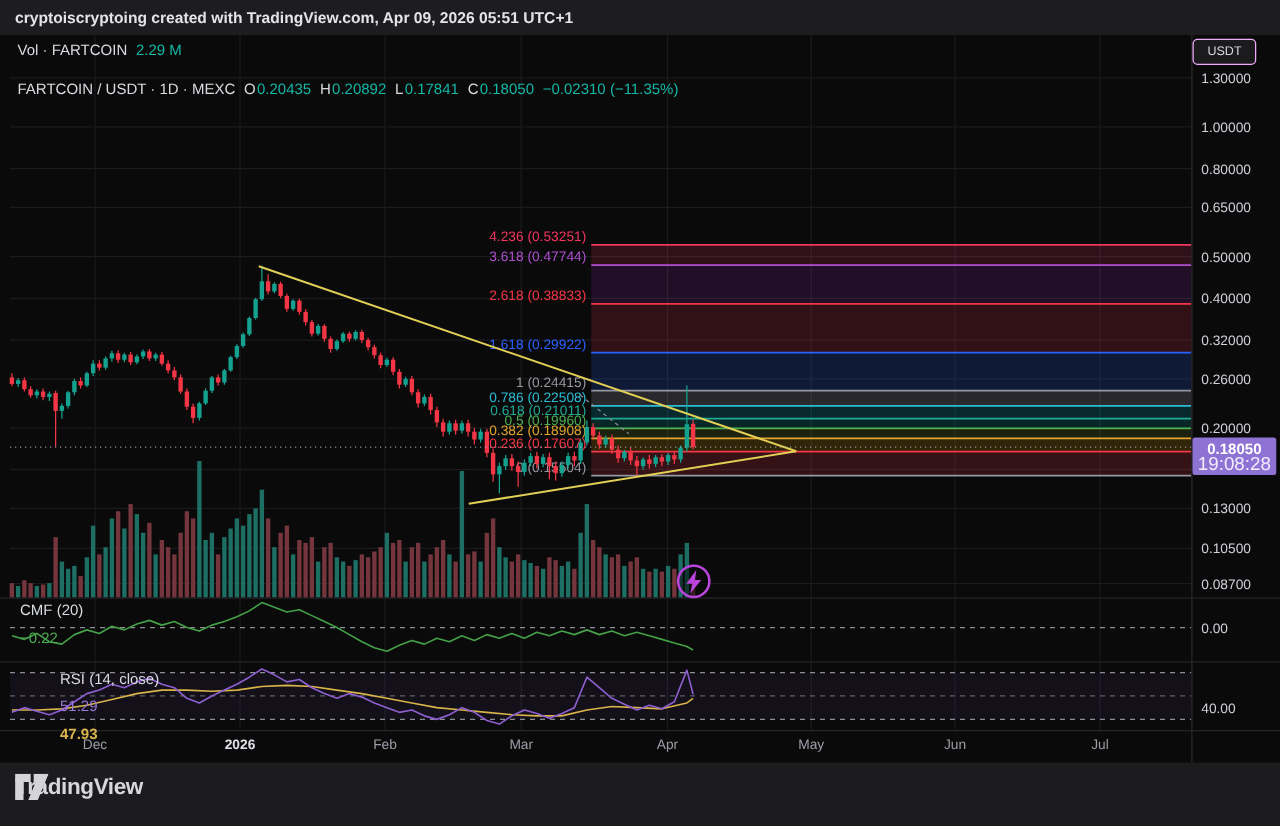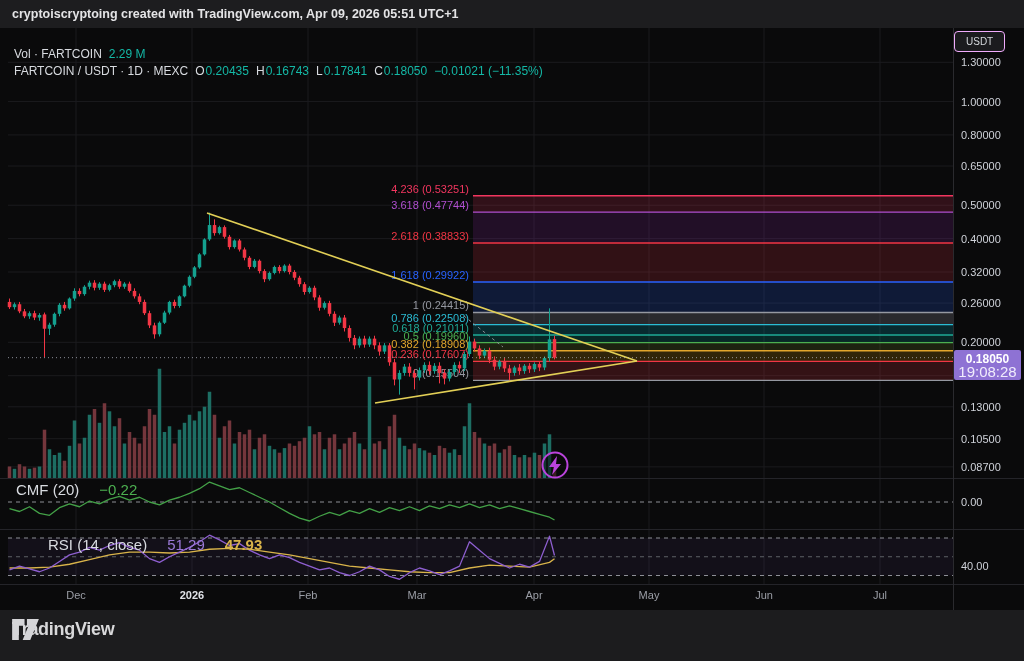--- a/index.html
+++ b/index.html
@@ -15,21 +15,21 @@
   .legendrow .red{color:#14b8a6;}
   .legendrow .pair{display:flex;gap:1px;}
   #usdt-btn{left:954px;top:31px;border:1px solid #f0abfc;border-radius:4px;background:#1b1b1e;
             color:#d4d7dc;font-size:10px;padding:2px 11px;line-height:15px;}
   #price-label{left:954px;top:350px;width:67px;background:#8e72d4;border-radius:2px;color:#ffffff;
                text-align:center;padding:2px 0;}
   #price-label .p{font-size:12px;font-weight:700;line-height:14px;}
   #price-label .c{font-size:15px;line-height:12px;color:#f0ecfc;}
   #footer{left:12px;top:619px;display:flex;align-items:center;gap:8px;color:#d8d8da;}
   #footer .logotext{font-size:18px;font-weight:700;letter-spacing:-0.3px;}
-  .ind-legend{font-size:15px;color:#d8dbe0;display:flex;gap:20px;white-space:nowrap;}
+  .ind-legend{font-size:12px;color:#d8dbe0;display:flex;gap:8px;white-space:nowrap;flex-direction:column;}
   .ind-legend .green{color:#4caf50;}
   .ind-legend .purple{color:#9a79d6;}
   .ind-legend .yellow{color:#d9b44a;font-weight:bold;}
 </style>
 </head>
 <body>
 
 <div id="app">
   <div id="titlebar">
     <span>cryptoiscryptoing created with TradingView.com, Apr 09, 2026 05:51 UTC+1</span>
@@ -463,33 +463,33 @@
     </svg>
 
   <div class="overlay legendrow" style="top:31px;margin-top:33px;">
     <span>FARTCOIN / USDT · 1D · MEXC</span>
     <span class="pair">
         <span>O</span>
         <span class="red">0.20435</span>
       </span>
     <span class="pair">
         <span>H</span>
-        <span class="red">0.16743</span>
+        <span class="red">0.20892</span>
       </span>
     <span class="pair">
         <span>L</span>
         <span class="red">0.17841</span>
       </span>
     <span class="pair">
         <span>C</span>
         <span class="red">0.18050</span>
       </span>
-    <span class="red">−0.01021 (−11.35%)</span>
-  </div>
-  <div class="overlay legendrow" style="top:47px;align-items:flex-end;">
+    <span class="red">−0.02310 (−11.35%)</span>
+  </div>
+  <div class="overlay legendrow" style="top:33px;align-items:flex-end;">
     <span>Vol · FARTCOIN</span>
     <span class="red">2.29 M</span>
   </div>
 
   <div class="overlay" id="usdt-btn">USDT</div>
 
   <div class="overlay" id="price-label">
     <div class="p">0.18050</div>
     <div class="c">19:08:28</div>
   </div>

